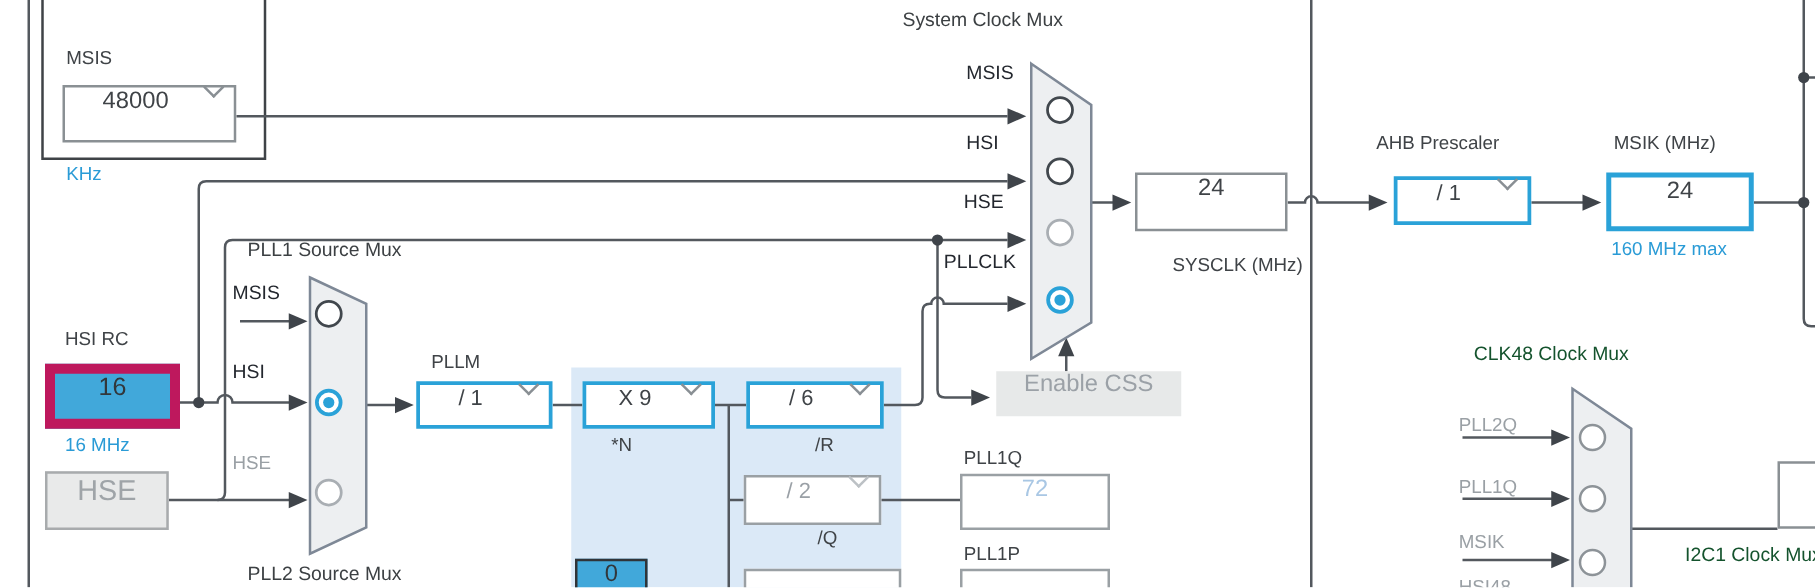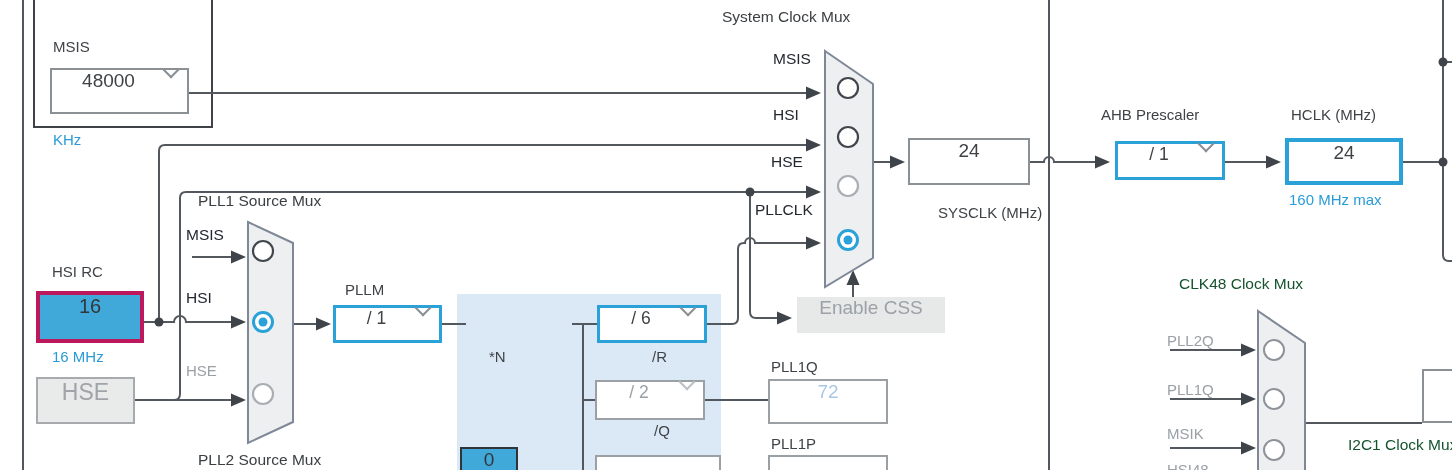--- a/index.html
+++ b/index.html
@@ -115,40 +115,44 @@
 
   <div class="outline" style="left:33px;top:-8px;width:180px;height:136px"></div>
   <div class="lbl" style="left:53px;top:38px">MSIS</div>
   <div class="box dd" style="left:50px;top:68px;width:139px;height:46px;border:2px solid #8a9094">
     <span class="val" style="font-size:19px">48000</span>
     <span class="chev"></span>
   </div>
   <div class="lbl blue" style="left:53px;top:131px">KHz</div>
 
   <div class="lbl" style="left:52px;top:263px">HSI RC</div>
-  <div class="box" style="left:36px;top:291px;width:108px;height:52px;background:#41a8da;border:4px solid #be185d;font-size:20px;color:#32373b">
+  <div class="box" style="left:36px;top:291px;width:108px;height:52px;background:#41a8da;border:8px solid #be185d;font-size:20px;color:#32373b">
     <span>16</span>
   </div>
   <div class="lbl blue" style="left:52px;top:348px">16 MHz</div>
 
   <div class="box" style="left:36px;top:377px;width:99px;height:47px;background:#e9eaea;border:2px solid #a8abad;font-size:23px;color:#9fa4a8">
     <span>HSE</span>
   </div>
 
   <div class="title" style="left:198px;top:192px">PLL1 Source Mux</div>
   <div class="lbl dark" style="left:186px;top:226px">MSIS</div>
   <div class="lbl dark" style="left:186px;top:289px">HSI</div>
   <div class="lbl gray" style="left:186px;top:362px">HSE</div>
 
   <div class="lbl" style="left:345px;top:281px">PLLM</div>
   <div class="box dd acc" style="left:333px;top:305px;width:109px;height:38px">
     <span class="val">/ 1</span>
     <span class="chev"></span>
   </div>
 
+  <div class="box dd acc" style="left:466px;top:305px;width:106px;height:38px">
+    <span class="val">X 9</span>
+    <span class="chev"></span>
+  </div>
   <div class="lbl" style="left:489px;top:348px">*N</div>
 
   <div class="box dd acc" style="left:597px;top:305px;width:110px;height:38px">
     <span class="val">/ 6</span>
     <span class="chev"></span>
   </div>
   <div class="lbl" style="left:652px;top:348px">/R</div>
 
   <div class="box dd graybrd" style="left:595px;top:380px;width:110px;height:40px">
     <span class="val disabled-val">/ 2</span>
@@ -184,21 +188,21 @@
   <div class="box" style="left:797px;top:297px;width:148px;height:36px;background:#e7e9e9;border:none;font-size:19px;color:#9ba1a7">
     <span>Enable CSS</span>
   </div>
 
   <div class="lbl" style="left:1101px;top:106px">AHB Prescaler</div>
   <div class="box dd acc" style="left:1115px;top:141px;width:110px;height:39px">
     <span class="val">/ 1</span>
     <span class="chev"></span>
   </div>
 
-  <div class="lbl" style="left:1291px;top:106px">HCLK (MHz)</div>
+  <div class="lbl" style="left:1291px;top:106px">MSIK (MHz)</div>
   <div class="box accthick valtxt" style="left:1285px;top:138px;width:118px;height:47px">
     <span>24</span>
   </div>
   <div class="lbl blue" style="left:1289px;top:191px">160 MHz max</div>
 
   <div class="title gray" style="left:1179px;top:275px">CLK48 Clock Mux</div>
   <div class="lbl gray" style="left:1167px;top:332px">PLL2Q</div>
   <div class="lbl gray" style="left:1167px;top:381px">PLL1Q</div>
   <div class="lbl gray" style="left:1167px;top:425px">MSIK</div>
   <div class="lbl gray" style="left:1167px;top:461px">HSI48</div>

